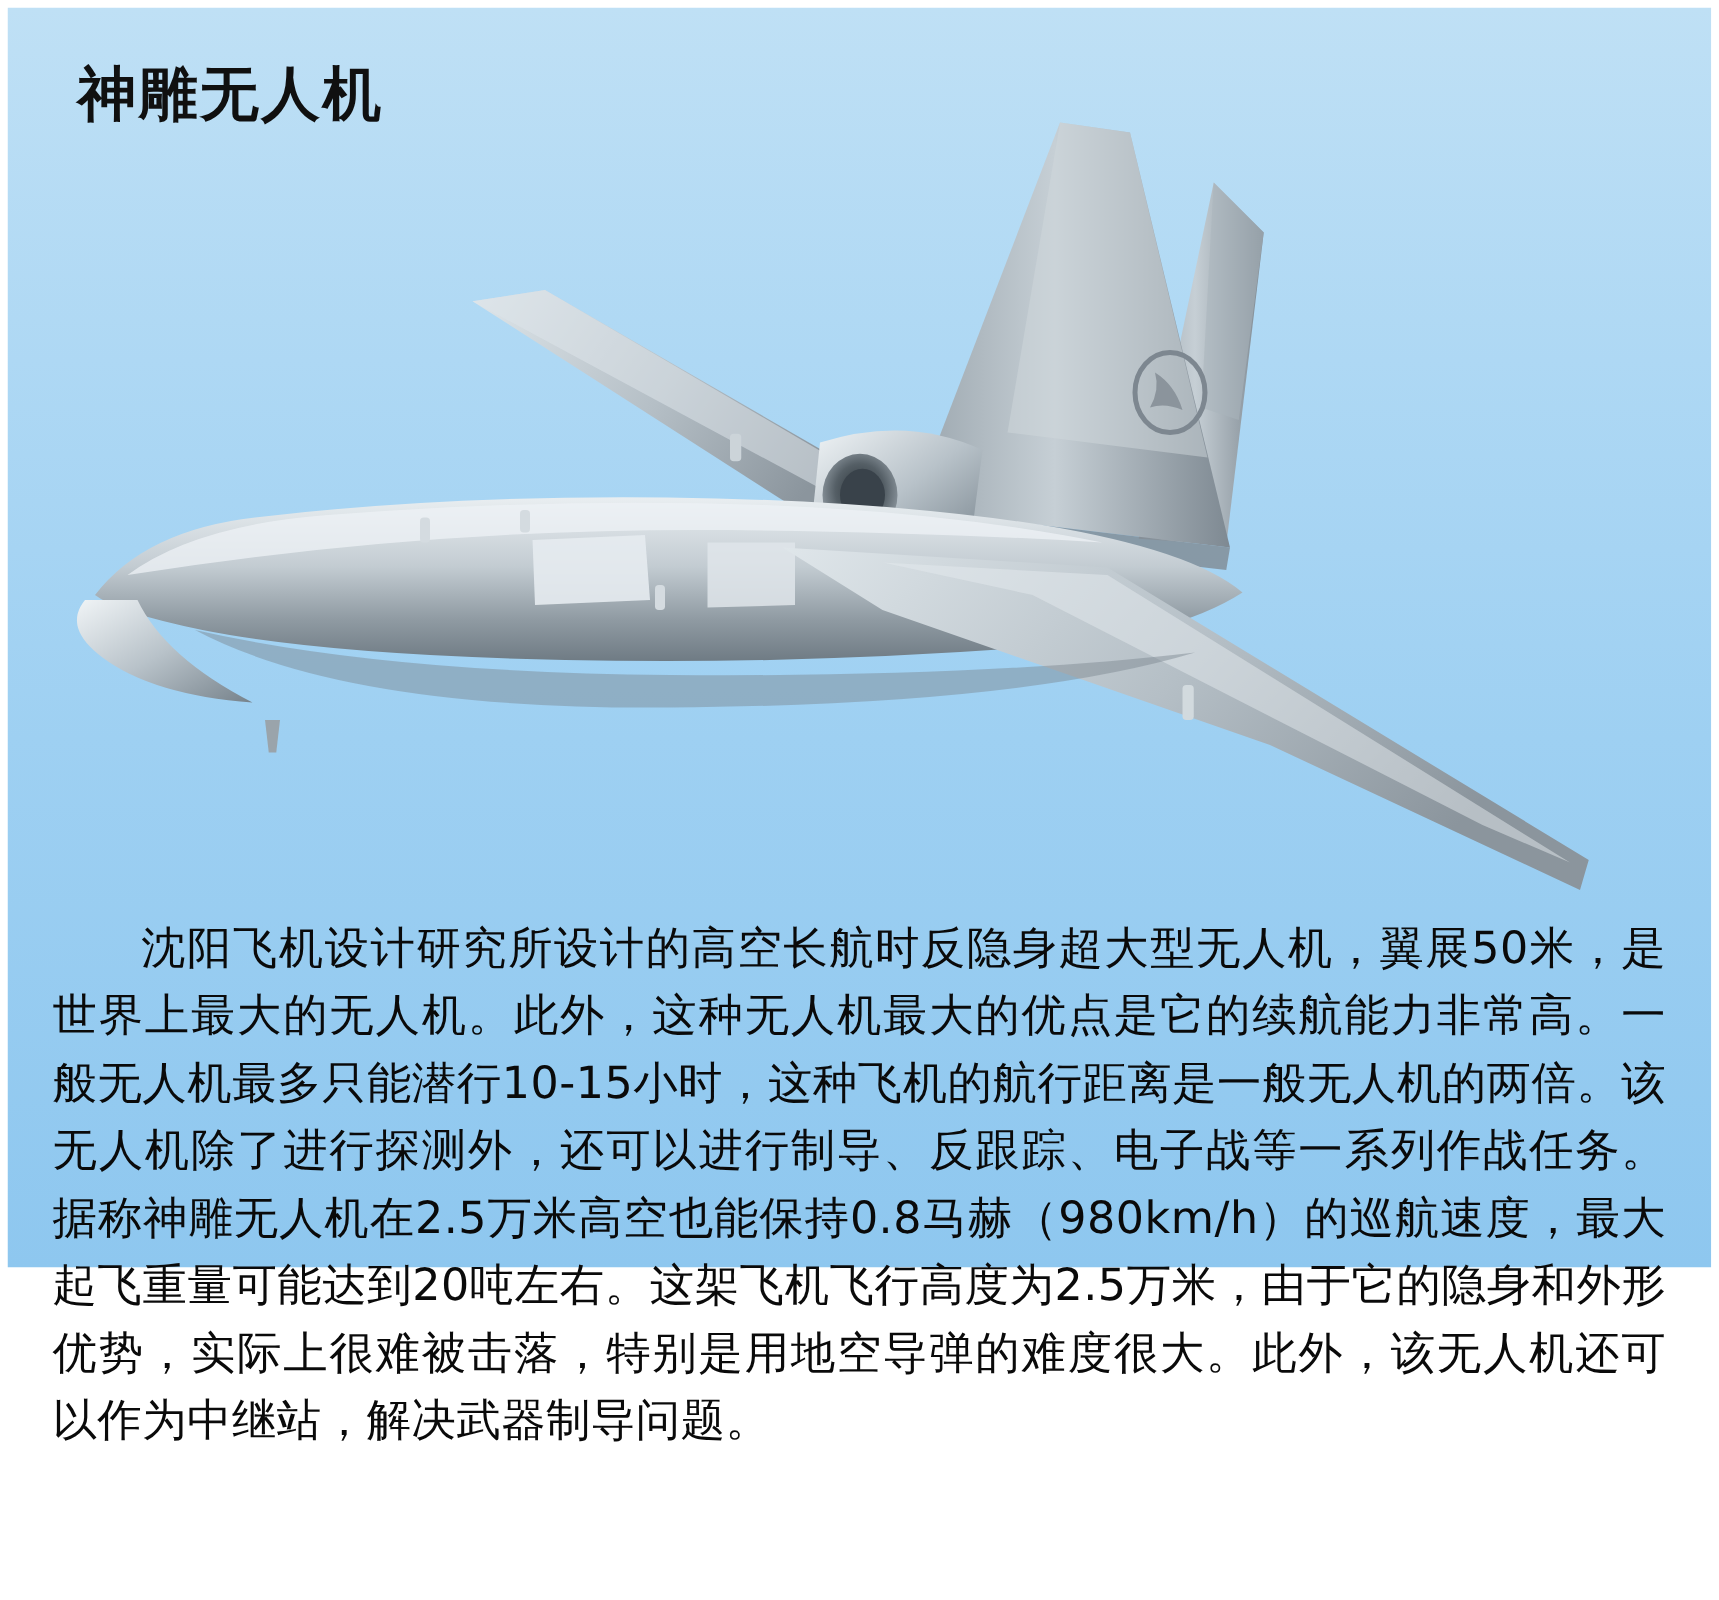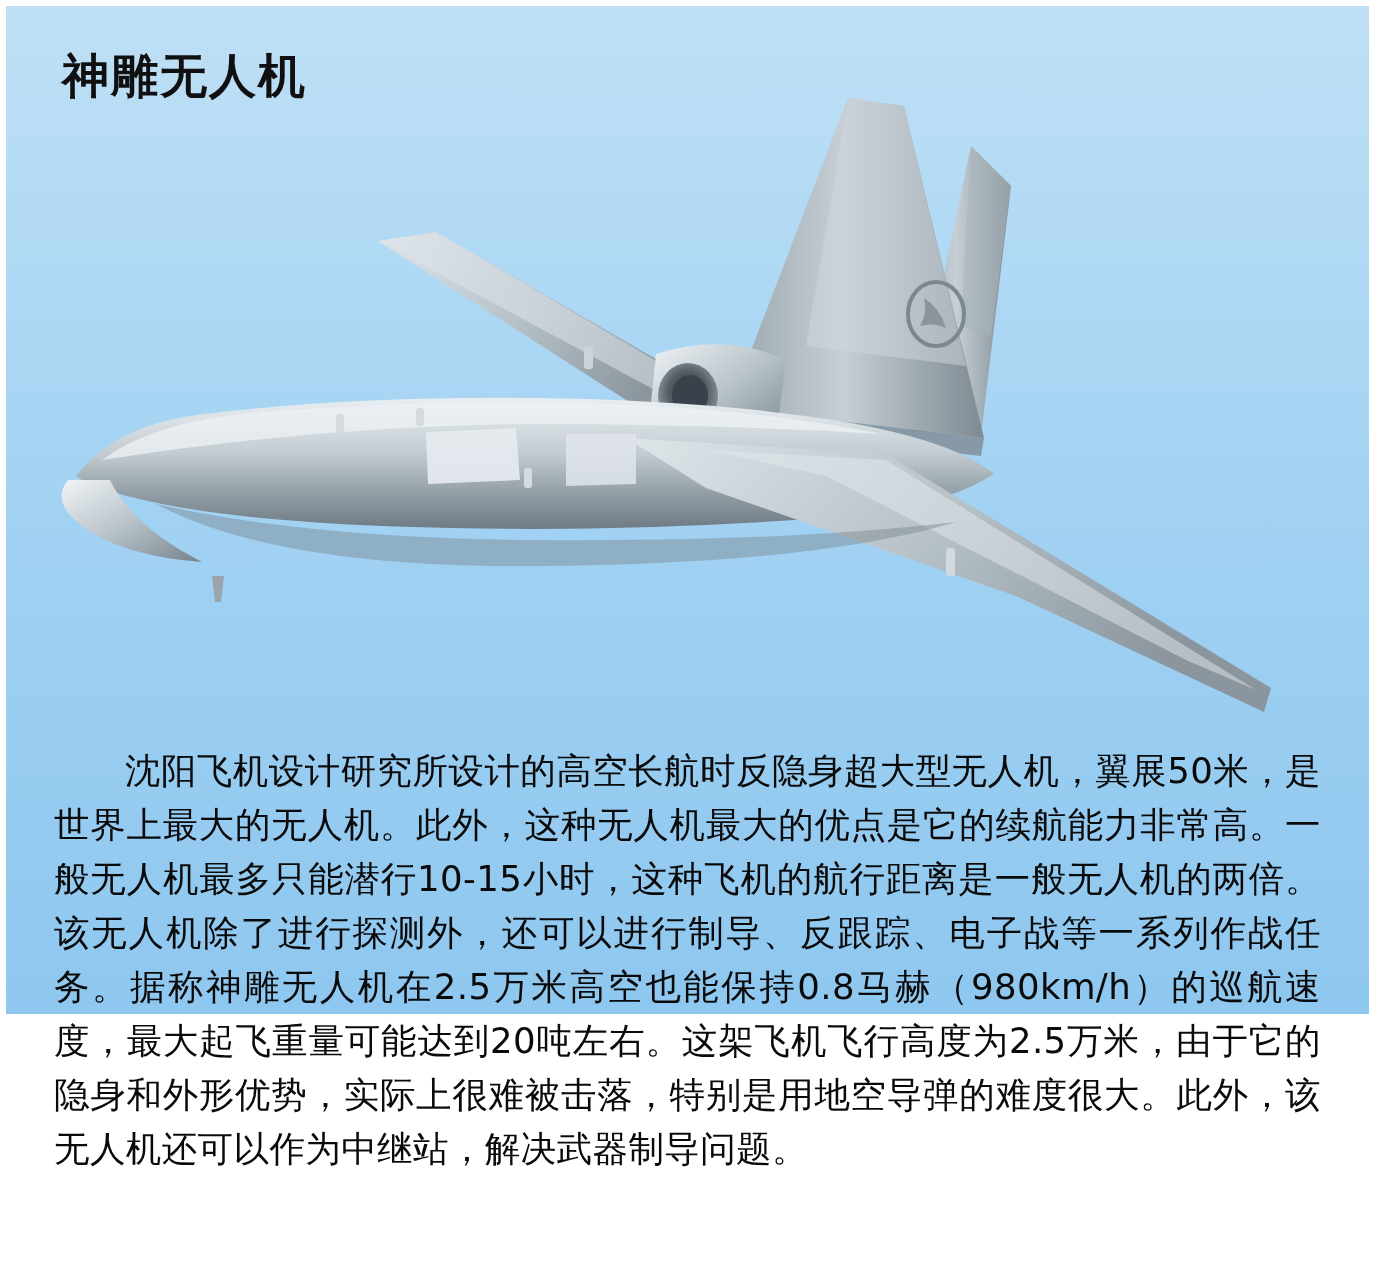--- a/index.html
+++ b/index.html
@@ -58,21 +58,21 @@
     top: 726px;
     font-family: "DejaVu Sans", "Liberation Sans", sans-serif;
     font-size: 35.5px;
     line-height: 1.52;
     color: #0a0a0a;
     text-align: justify;
     text-justify: inter-ideograph;
     letter-spacing: 0.4px;
   }
   .body-text p {
-    margin: 12px;
+    margin: 0;
     text-indent: 2em;
   }
 </style>
 </head>
 <body>
 
 <div class="poster">
 
   <div class="title">神雕无人机</div>
 

